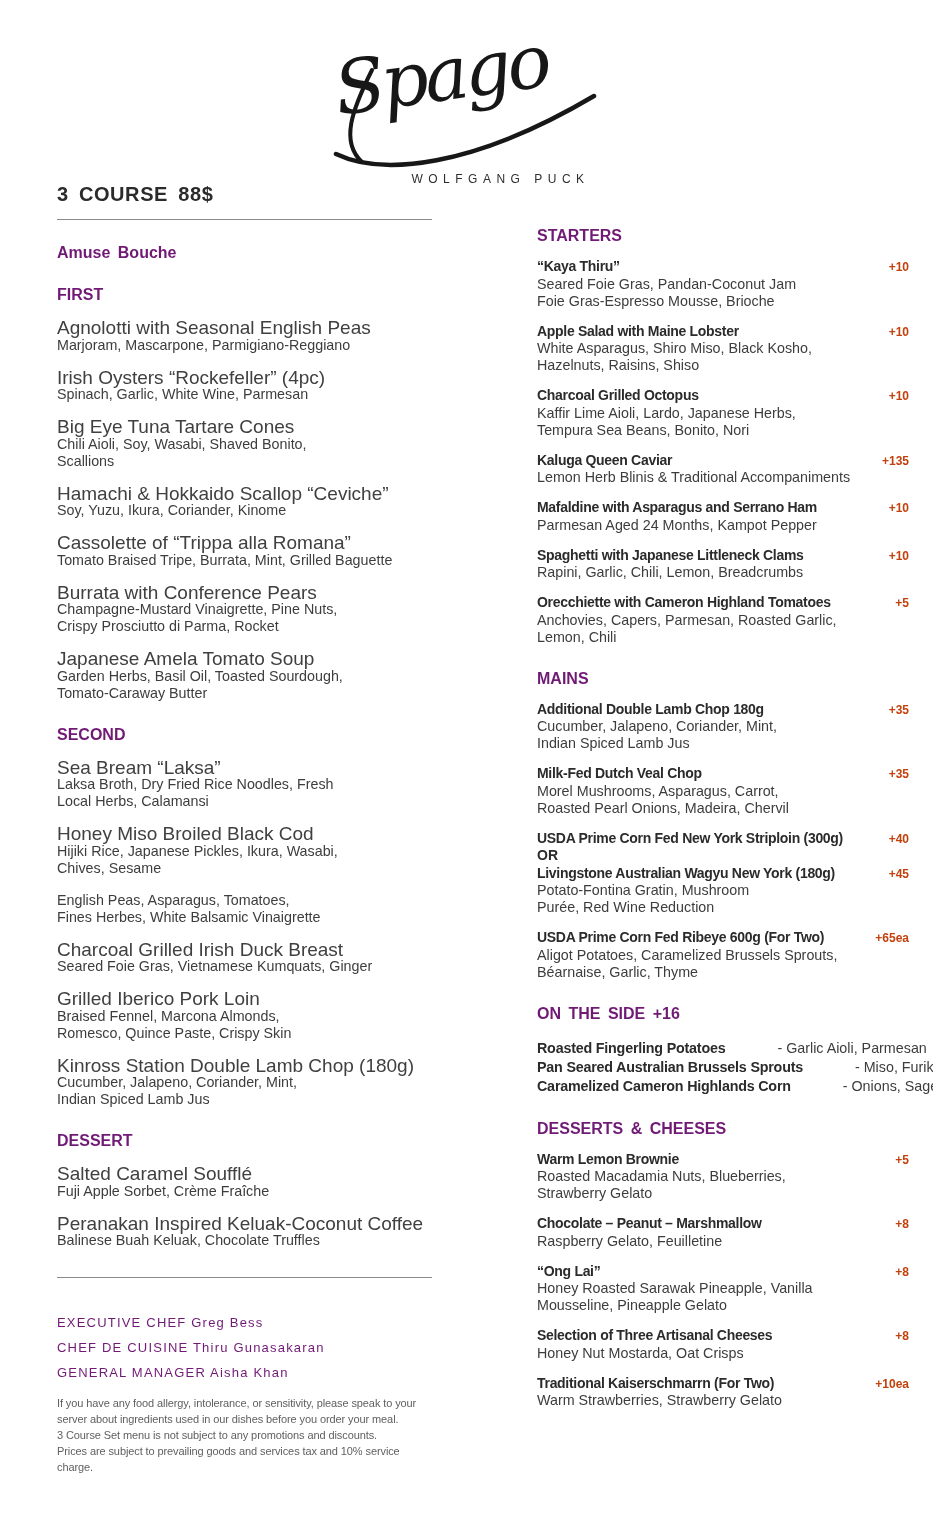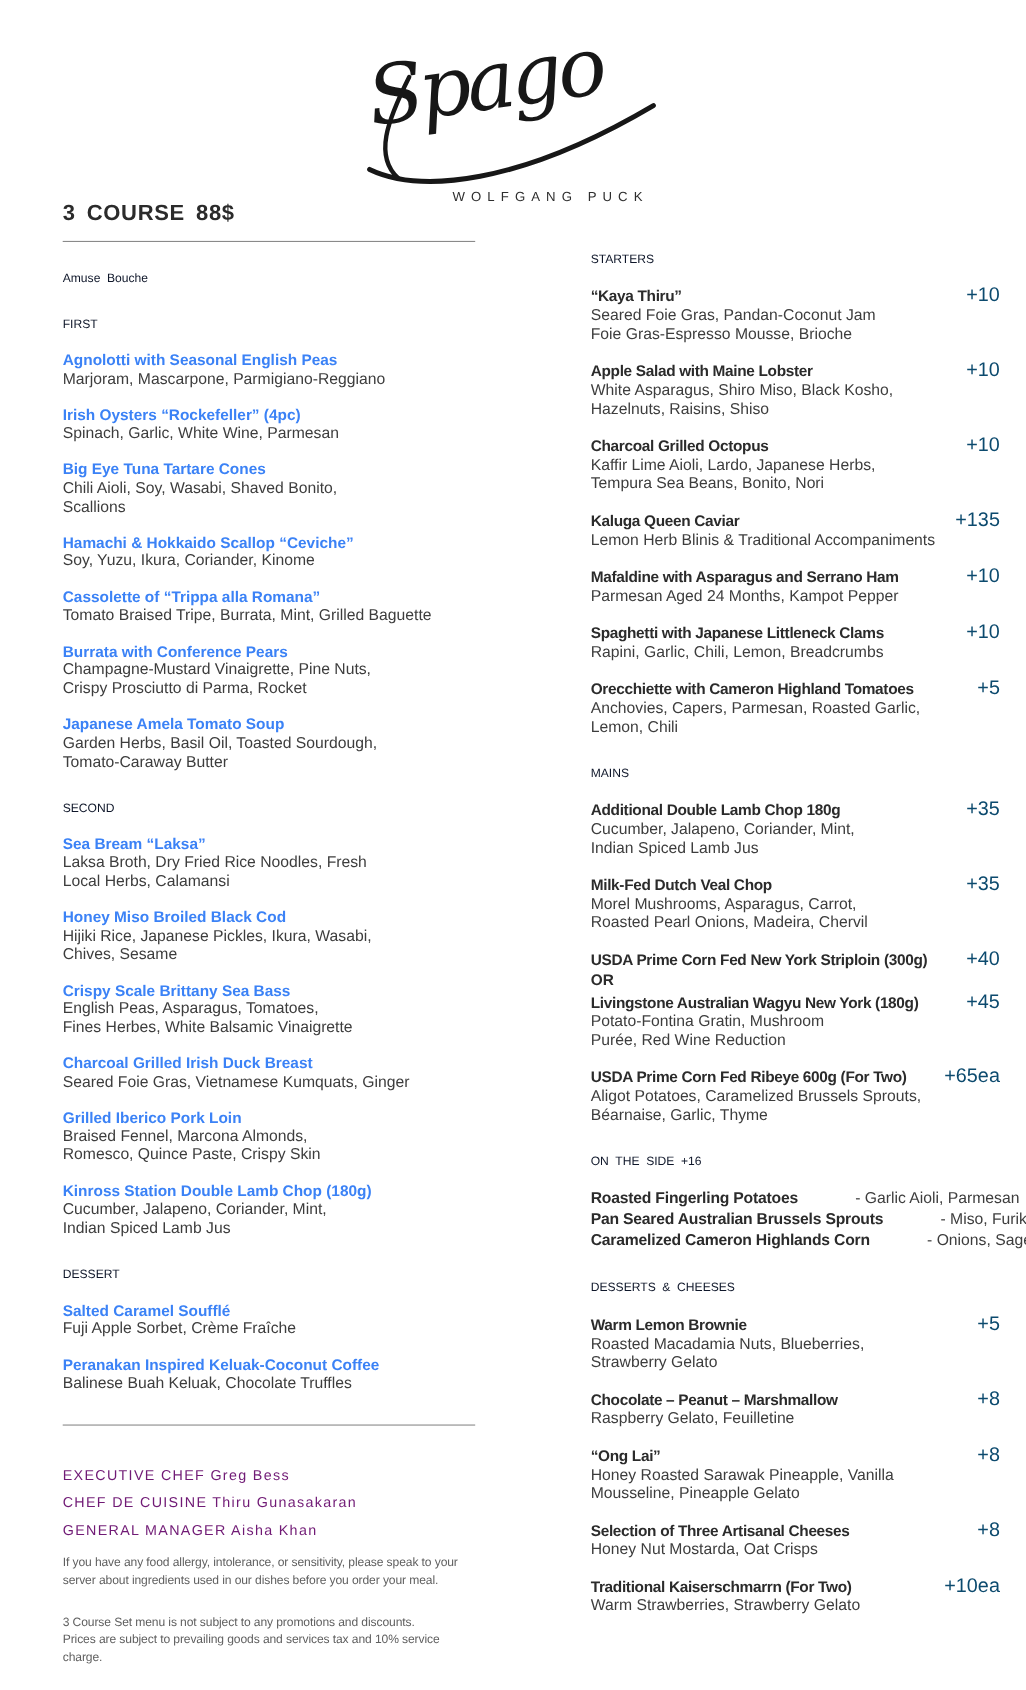--- a/index.html
+++ b/index.html
@@ -25,37 +25,37 @@
     margin-top:4px; transform:translateX(34px); white-space:nowrap;
   }
   
   .columns { position:absolute; top:183px; left:57px; display:flex; gap:105px; }
   .col-left  { width:375px; }
   .col-right { width:372px; padding-top:44px; }
   
   .menu-title { font-size:20px; font-weight:bold; color:#2b2b2b; letter-spacing:0.6px; word-spacing:4px; margin-bottom:13px; }
   .rule { border:none; border-top:1.5px solid #8a8a8a; height:0; }
   .col-left section h2, .col-right section h2 {
-    font-size:11px; font-weight:normal; color:#0f172a; margin-top:24px; line-height:18px; word-spacing:3px;
+    font-size:16px; font-weight:bold; color:#701a75; margin-top:24px; line-height:18px; word-spacing:3px;
   }
   .litem { margin-top:15px; }
-  .lname { font-weight:bold; font-size:14px; color:#3b82f6; line-height:17.5px; white-space:nowrap; }
+  .lname { font-weight:normal; font-size:19px; color:#404040; line-height:17.5px; white-space:nowrap; }
   .ldesc { font-size:14.3px; color:#3d3d3d; line-height:17px; white-space:nowrap; }
   .bottom-rule { margin-top:28px; }
   .credits { margin-top:32px; }
   .credit { font-size:13px; color:#701a75; letter-spacing:1.2px; line-height:25px; white-space:nowrap; }
   .fineprint { margin-top:10px; }
   .fine { font-size:11px; color:#5f5f5f; line-height:16px; letter-spacing:-0.1px; white-space:nowrap; }
-  .fine:nth-child(3) { margin-top:22px; }
+  .fine:nth-child(3) { margin-top:0; }
   
   .col-right section:first-child h2 { margin-top:0; }
   .ritem { margin-top:13px; }
   .rrow { display:flex; justify-content:space-between; align-items:baseline; }
   .rname { font-weight:bold; font-size:14px; color:#2b2b2b; line-height:17.5px; letter-spacing:-0.3px; white-space:nowrap; flex:0 1 auto; }
-  .rprice { font-weight:normal; font-size:18px; color:#0c4a6e; margin-left:8px; flex:0 0 auto; }
+  .rprice { font-weight:bold; font-size:12px; color:#c2410c; margin-left:8px; flex:0 0 auto; }
   .rdesc { font-size:14.3px; color:#3d3d3d; line-height:17px; white-space:nowrap; }
   .or-label { font-weight:bold; font-size:14px; color:#2b2b2b; line-height:17.5px; }
   .side-list { margin-top:16px; }
   .sitem { font-size:14.3px; line-height:19px; white-space:nowrap; }
   .sname { font-weight:bold; color:#2b2b2b; letter-spacing:-0.2px; }
   .sdetail { color:#3d3d3d;padding-left:48px; }
 </style>
 </head>
 <body>
 
@@ -121,21 +121,20 @@
               <div class="lname">Sea Bream “Laksa”</div>
               <div class="ldesc">Laksa Broth, Dry Fried Rice Noodles, Fresh</div>
               <div class="ldesc">Local Herbs, Calamansi</div>
             </div>
             <div class="litem">
               <div class="lname">Honey Miso Broiled Black Cod</div>
               <div class="ldesc">Hijiki Rice, Japanese Pickles, Ikura, Wasabi,</div>
               <div class="ldesc">Chives, Sesame</div>
             </div>
             <div class="litem">
-              <div class="lname">Crispy Scale Brittany Sea Bass</div>
               <div class="ldesc">English Peas, Asparagus, Tomatoes,</div>
               <div class="ldesc">Fines Herbes, White Balsamic Vinaigrette</div>
             </div>
             <div class="litem">
               <div class="lname">Charcoal Grilled Irish Duck Breast</div>
               <div class="ldesc">Seared Foie Gras, Vietnamese Kumquats, Ginger</div>
             </div>
             <div class="litem">
               <div class="lname">Grilled Iberico Pork Loin</div>
               <div class="ldesc">Braised Fennel, Marcona Almonds,</div>

